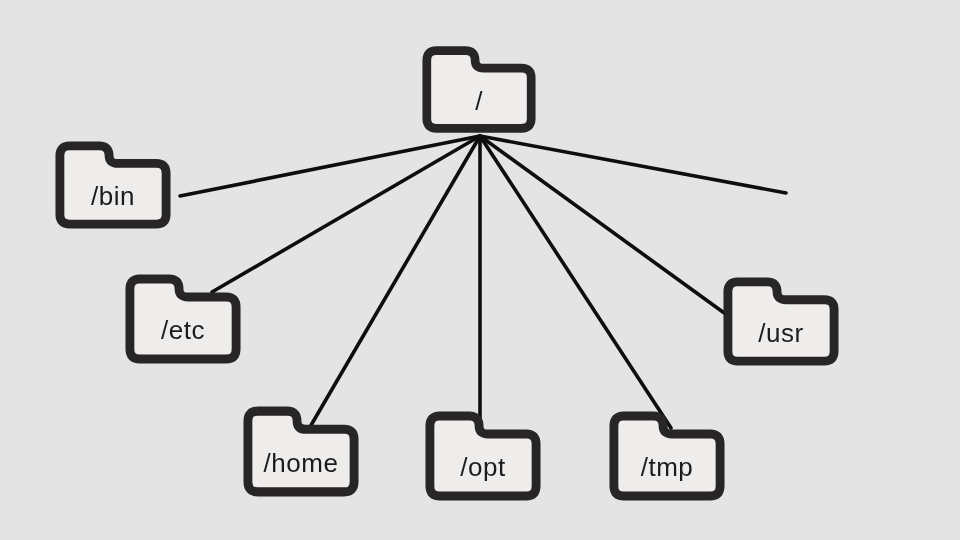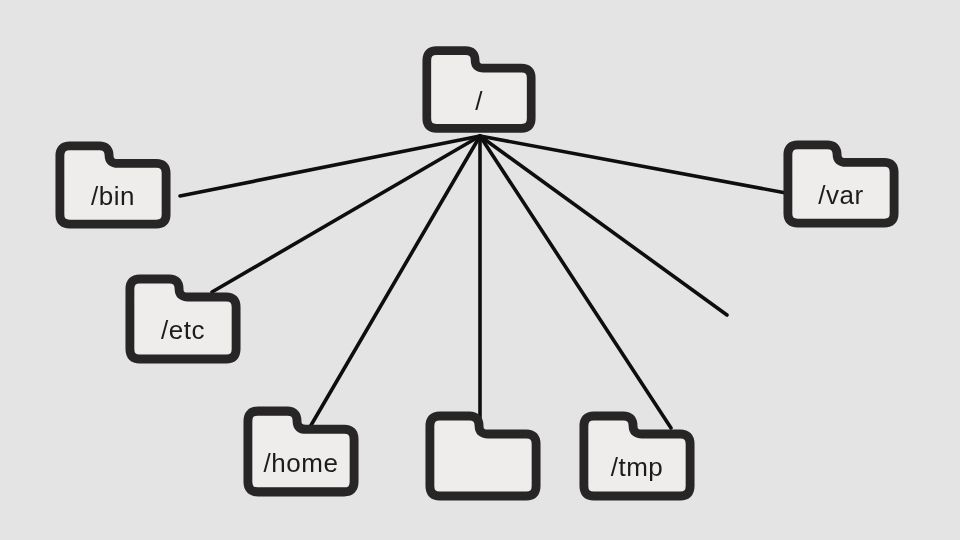--- a/index.html
+++ b/index.html
@@ -56,21 +56,21 @@
     line-height: 1;
     color: #1c1c1c;
     letter-spacing: 0.5px;
     user-select: none;
   }
   .f-root { left: 421px; top: 42px;  width: 116px; height: 95px; }
   .f-bin  { left: 54px;  top: 137px; width: 118px; height: 96px; }
   .f-etc  { left: 124px; top: 270px; width: 118px; height: 98px; }
   .f-home { left: 242px; top: 402px; width: 118px; height: 99px; }
   .f-opt  { left: 424px; top: 407px; width: 118px; height: 98px; }
-  .f-tmp  { left: 578px; top: 407px; width: 118px; height: 98px; }
+  .f-tmp  { left: 608px; top: 407px; width: 118px; height: 98px; }
   .f-usr  { left: 722px; top: 273px; width: 118px; height: 97px; }
   .f-var  { left: 782px; top: 136px; width: 118px; height: 96px; }
 </style>
 </head>
 <body>
 
 <div class="canvas">
 
   <svg class="edges" width="960" height="540" viewBox="0 0 960 540">
     <line x1="480" y1="136" x2="180" y2="196"></line>
@@ -107,30 +107,31 @@
     <svg class="folder-icon" viewBox="0 0 120 98" preserveAspectRatio="none">
       <path class="folder-shape" d="M16,9 H46 Q56,9 56,19 Q56,27 65,27 H104 Q114,27 114,37 V79 Q114,89 104,89 H16 Q6,89 6,79 V19 Q6,9 16,9 Z"></path>
     </svg>
     <span class="label">/home</span>
   </div>
 
   <div class="folder f-opt">
     <svg class="folder-icon" viewBox="0 0 120 98" preserveAspectRatio="none">
       <path class="folder-shape" d="M16,9 H46 Q56,9 56,19 Q56,27 65,27 H104 Q114,27 114,37 V79 Q114,89 104,89 H16 Q6,89 6,79 V19 Q6,9 16,9 Z"></path>
     </svg>
+    <span class="label">/opt</span>
   </div>
 
   <div class="folder f-tmp">
     <svg class="folder-icon" viewBox="0 0 120 98" preserveAspectRatio="none">
       <path class="folder-shape" d="M16,9 H46 Q56,9 56,19 Q56,27 65,27 H104 Q114,27 114,37 V79 Q114,89 104,89 H16 Q6,89 6,79 V19 Q6,9 16,9 Z"></path>
     </svg>
     <span class="label">/tmp</span>
   </div>
 
-
-  <div class="folder f-var">
+  <div class="folder f-usr">
     <svg class="folder-icon" viewBox="0 0 120 98" preserveAspectRatio="none">
       <path class="folder-shape" d="M16,9 H46 Q56,9 56,19 Q56,27 65,27 H104 Q114,27 114,37 V79 Q114,89 104,89 H16 Q6,89 6,79 V19 Q6,9 16,9 Z"></path>
     </svg>
-    <span class="label">/var</span>
+    <span class="label">/usr</span>
   </div>
+
 
 </div>
 
 </body></html>

